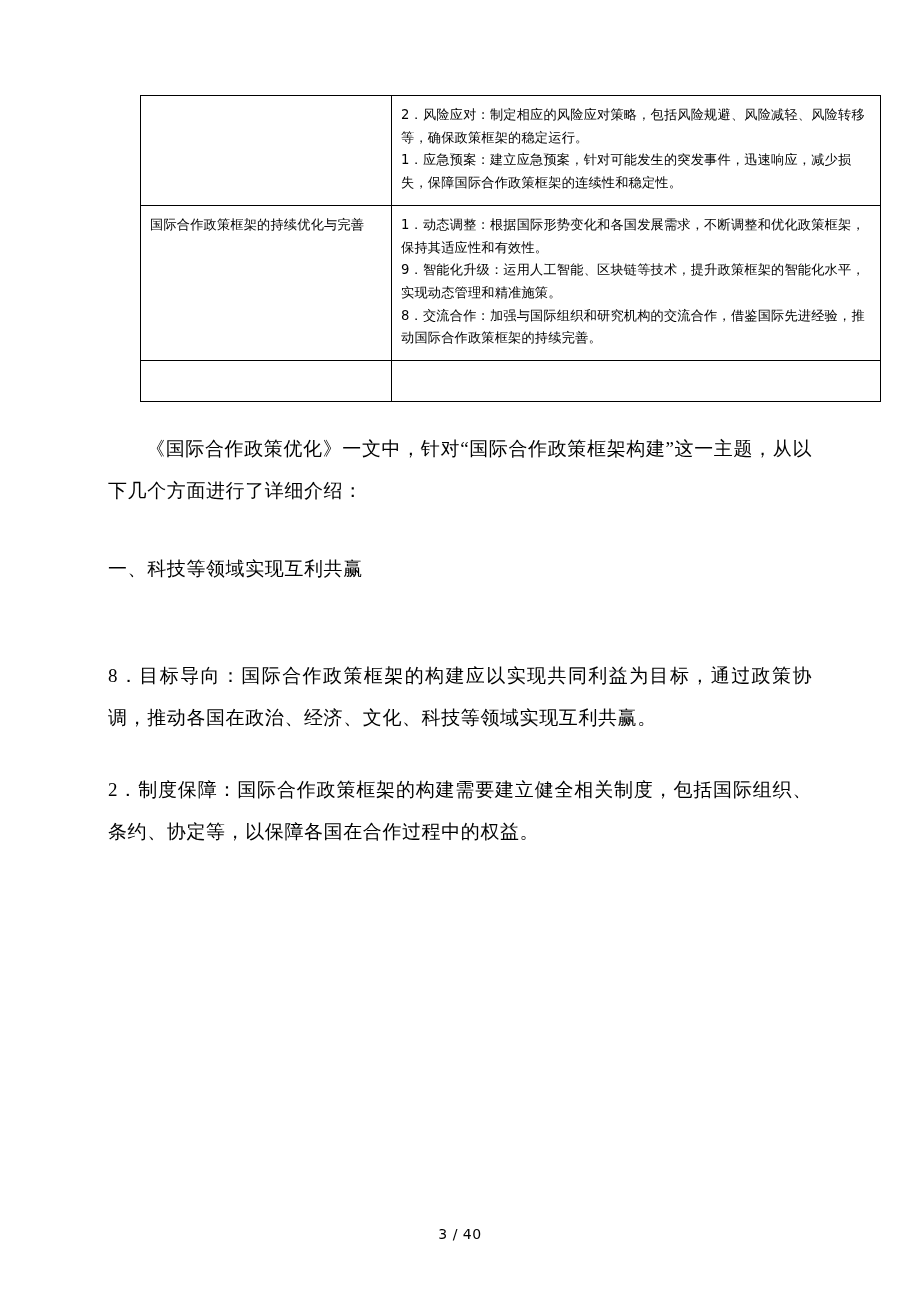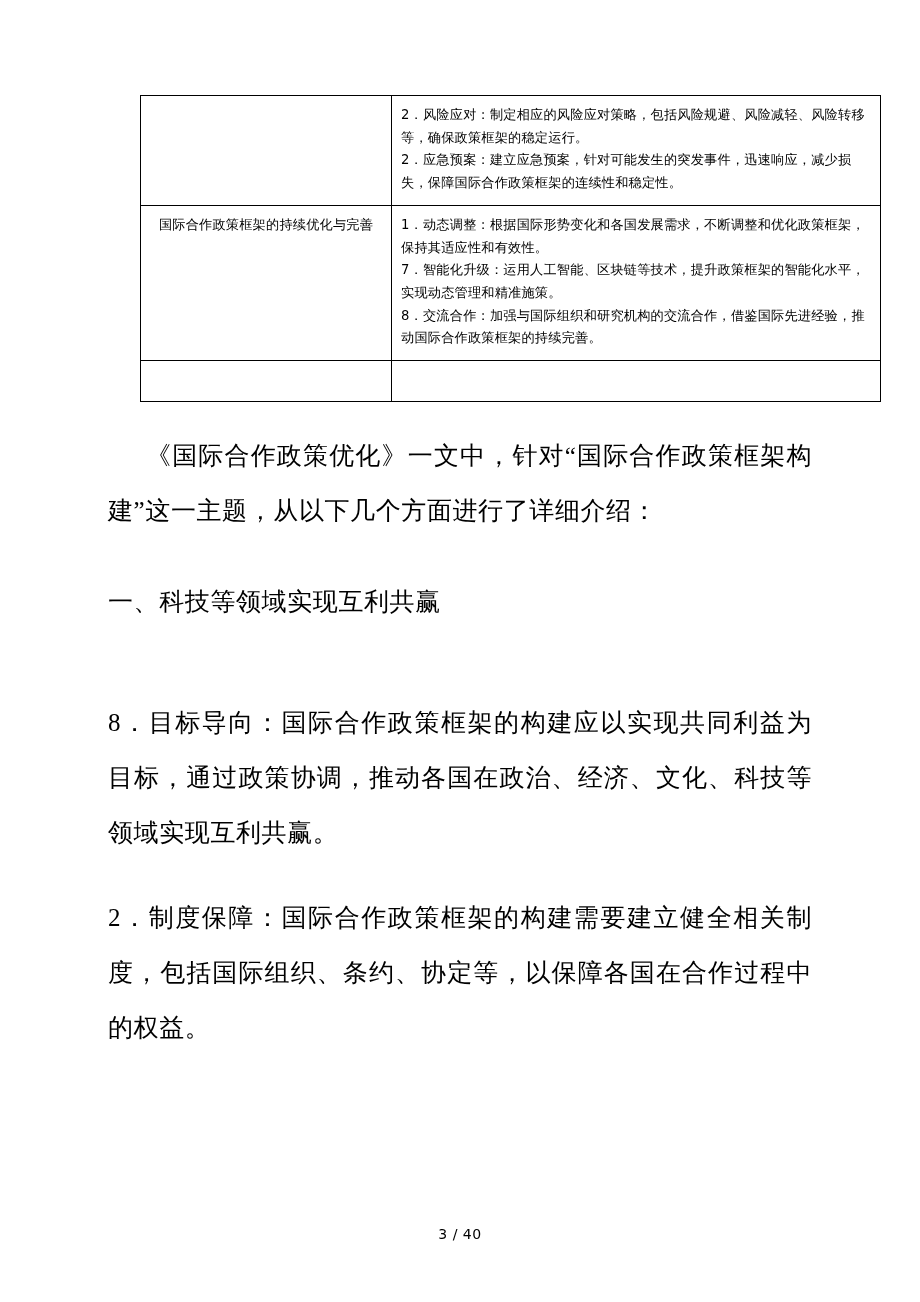--- a/index.html
+++ b/index.html
@@ -31,28 +31,28 @@
   }
   table.doc-table td {
     border: 1px solid #000000;
     vertical-align: top;
     padding: 8px 9px 10px 9px;
     font-family: "DejaVu Sans", "Liberation Sans", sans-serif;
     font-size: 13.2px;
     line-height: 1.72;
     letter-spacing: 0.2px;
   }
-  td.col-left { width: 232px; text-align: center; }
+  td.col-left { width: 232px; }
   td.col-right { width: 470px; }
   .cell-line { margin: 0; }
   .cell-item { margin: 0; }
   .empty-row td { height: 22px; padding: 0; }
   
   .para {
-    font-size: 25px;
+    font-size: 19px;
     line-height: 2.2;
     margin: 0;
     letter-spacing: 0.6px;
     text-align: justify;
   }
   .para.indent { text-indent: 38px; }
   .gap-after-table { height: 26px; }
   .spacer-lg { height: 36px; }
   .spacer-md { height: 30px; }
   
@@ -73,30 +73,30 @@
 <div class="page">
 
   <table class="doc-table">
     <tbody>
         <tr>
       <td class="col-left">
         <div class="cell-line"></div>
       </td>
       <td class="col-right">
         <div class="cell-item">2．风险应对：制定相应的风险应对策略，包括风险规避、风险减轻、风险转移等，确保政策框架的稳定运行。</div>
-        <div class="cell-item">2．应急预案：建立应急预案，针对可能发生的突发事件，迅速响应，减少损失，保障国际合作政策框架的连续性和稳定性。</div>
+        <div class="cell-item">1．应急预案：建立应急预案，针对可能发生的突发事件，迅速响应，减少损失，保障国际合作政策框架的连续性和稳定性。</div>
       </td>
     </tr>
     <tr>
       <td class="col-left">
         <div class="cell-line">国际合作政策框架的持续优化与完善</div>
       </td>
       <td class="col-right">
         <div class="cell-item">1．动态调整：根据国际形势变化和各国发展需求，不断调整和优化政策框架，保持其适应性和有效性。</div>
-        <div class="cell-item">7．智能化升级：运用人工智能、区块链等技术，提升政策框架的智能化水平，实现动态管理和精准施策。</div>
+        <div class="cell-item">9．智能化升级：运用人工智能、区块链等技术，提升政策框架的智能化水平，实现动态管理和精准施策。</div>
         <div class="cell-item">8．交流合作：加强与国际组织和研究机构的交流合作，借鉴国际先进经验，推动国际合作政策框架的持续完善。</div>
       </td>
     </tr>
     <tr class="empty-row">
       <td class="col-left"></td>
       <td class="col-right"></td>
     </tr>
   </tbody>
     </table>
 

